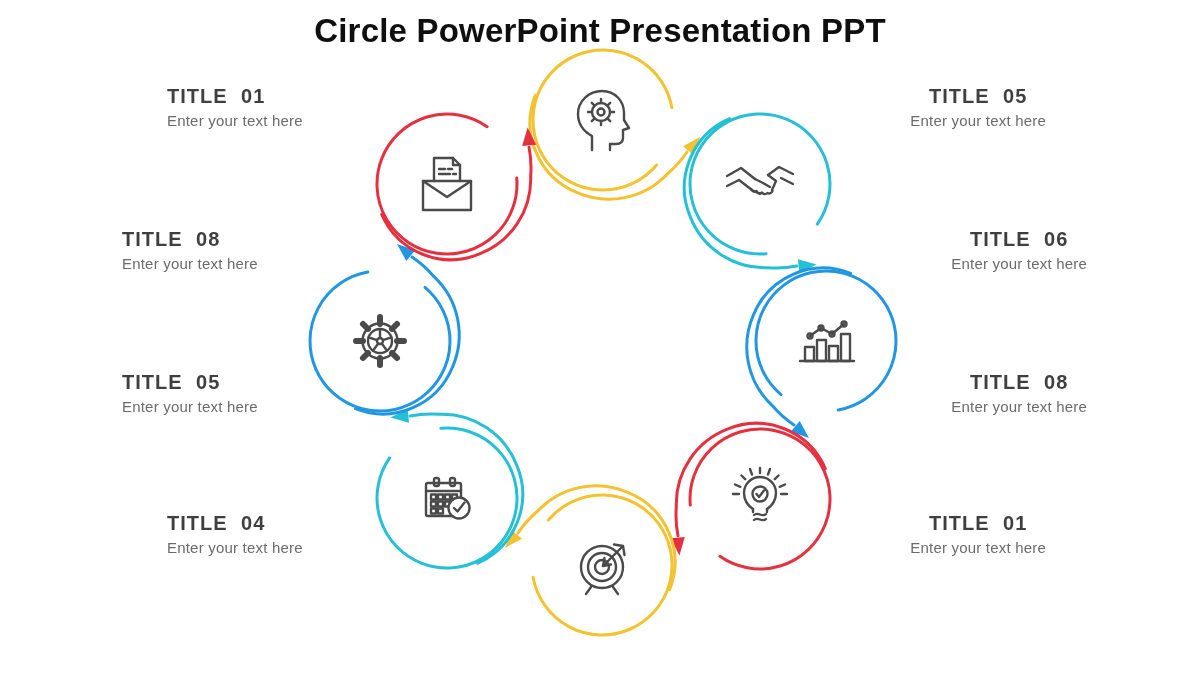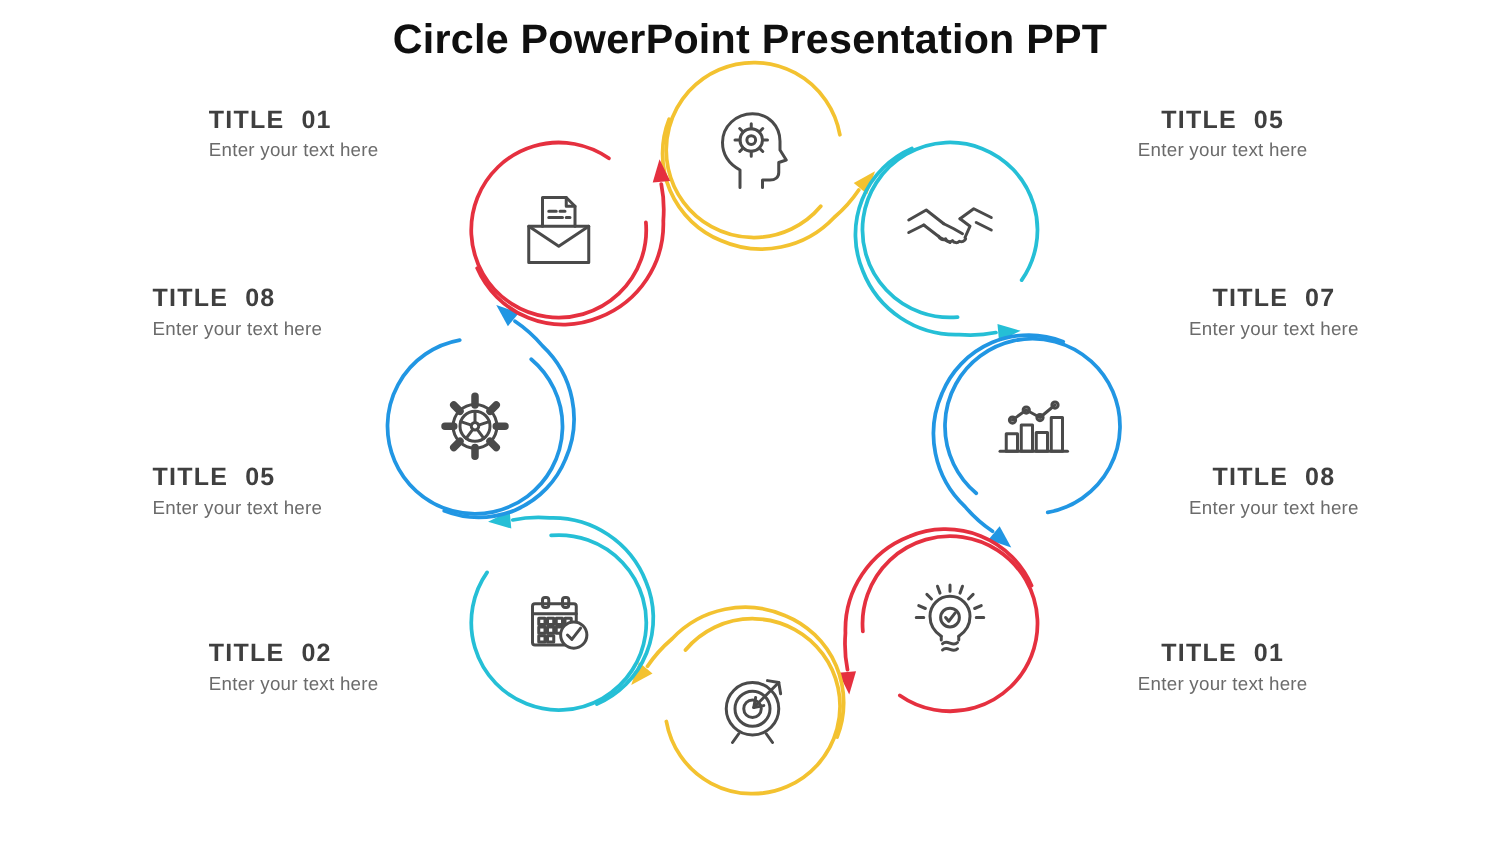--- a/index.html
+++ b/index.html
@@ -31,29 +31,29 @@
   </div>
   <div class="label" id="l2">
     <div class="t">TITLE 08</div>
     <div class="s">Enter your text here</div>
   </div>
   <div class="label" id="l3">
     <div class="t">TITLE 05</div>
     <div class="s">Enter your text here</div>
   </div>
   <div class="label" id="l4">
-    <div class="t">TITLE 02</div>
+    <div class="t">TITLE 04</div>
     <div class="s">Enter your text here</div>
   </div>
   <div class="label right" id="l5">
     <div class="t">TITLE 05</div>
     <div class="s">Enter your text here</div>
   </div>
   <div class="label right" id="l6">
-    <div class="t">TITLE 07</div>
+    <div class="t">TITLE 06</div>
     <div class="s">Enter your text here</div>
   </div>
   <div class="label right" id="l7">
     <div class="t">TITLE 08</div>
     <div class="s">Enter your text here</div>
   </div>
   <div class="label right" id="l8">
     <div class="t">TITLE 01</div>
     <div class="s">Enter your text here</div>
   </div>

